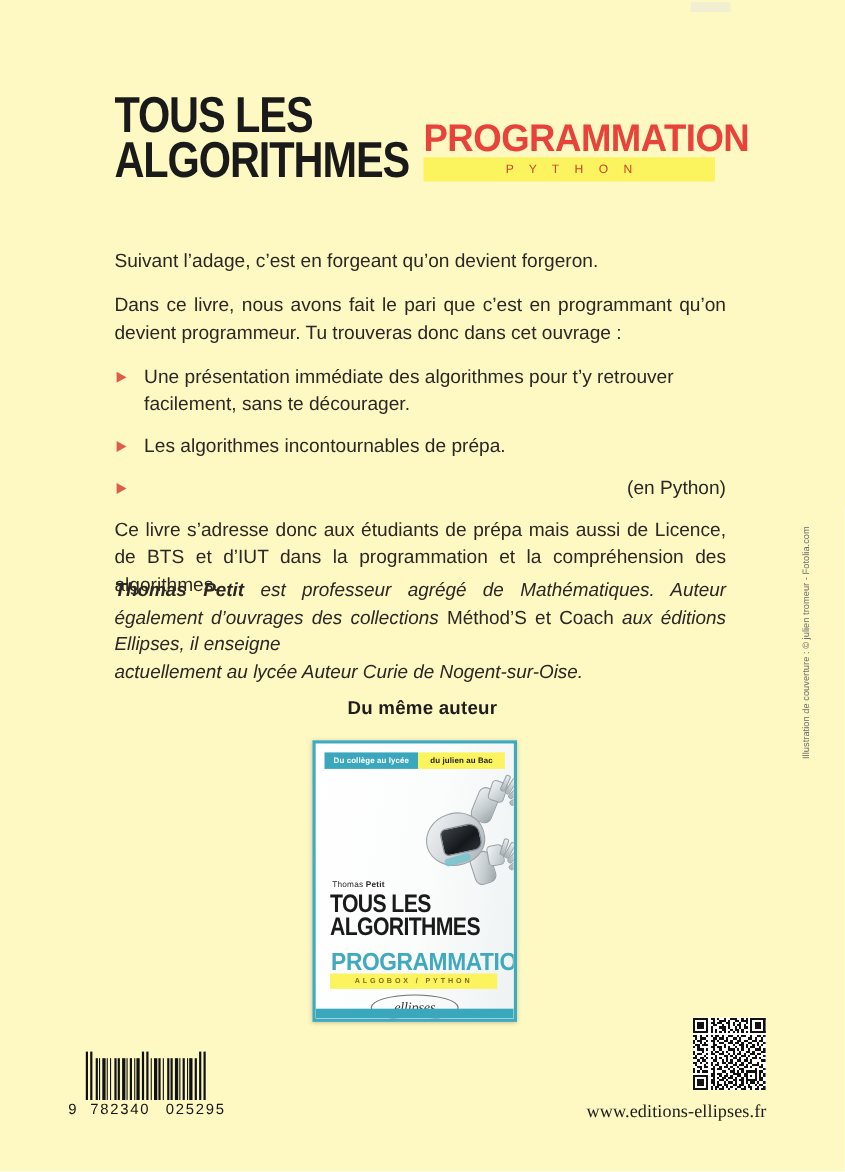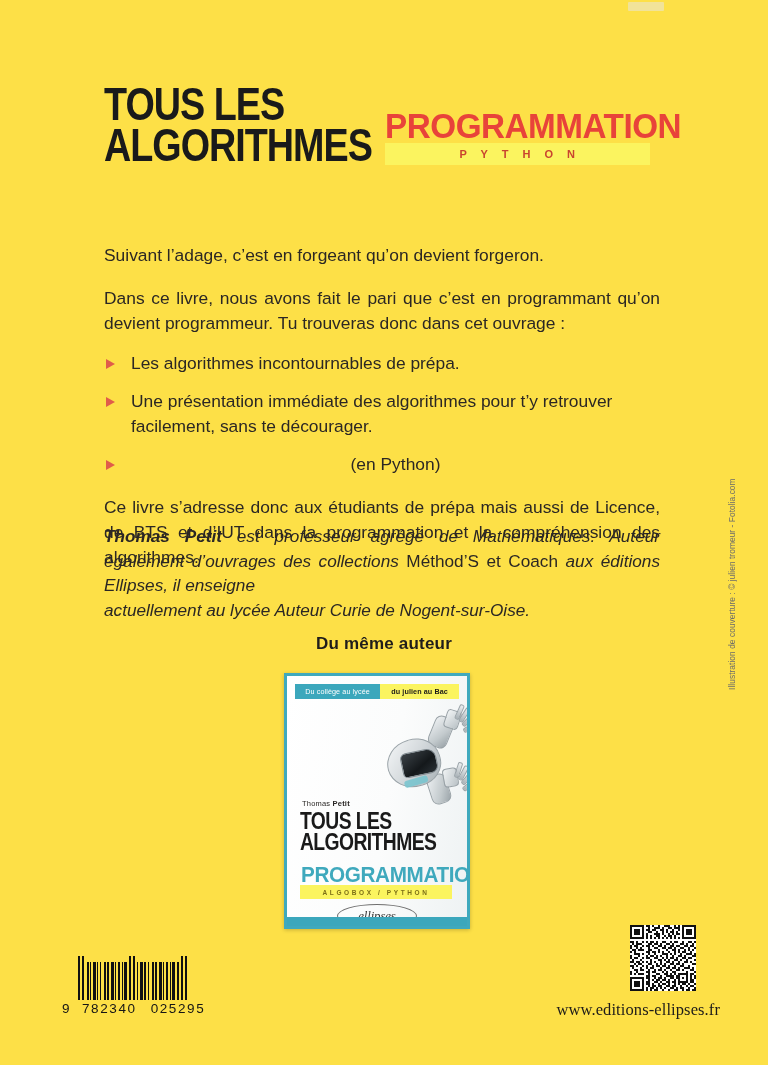--- a/index.html
+++ b/index.html
@@ -12,21 +12,21 @@
     height: 1065px;
     position: relative;
     overflow: hidden;
     font-family: "Liberation Sans", sans-serif;
     color: #231f20;
   }
 
   .page {
     position: absolute;
     inset: 0;
-    background: #fde047;
+    background: #fef9c3;
   }
 
   
   .top-smudge {
     position: absolute;
     left: 628px; top: 2px;
     width: 36px; height: 9px;
     background: #e8e6dc;
     opacity: .55;
     border-radius: 1px;
@@ -70,38 +70,38 @@
   .python-band {
     margin-top: 1px;
     background: #fbf45f;
     height: 22px;
     display: flex;
     align-items: center;
     justify-content: center;
   }
   .python-word {
     font-family: "Liberation Sans", sans-serif;
-    font-weight: 700;
+    font-weight: 400;
     font-size: 11px;
     letter-spacing: 5.5px;
     color: #c9442f;
     padding-left: 5px;
   }
 
   
   .copy {
     position: absolute;
     left: 104px; top: 225px;
     width: 556px;
     font-size: 17.4px;
     line-height: 25px;
     color: #2b2724;
   }
   .para {
-    margin: 18px 0 15px 0;
+    margin: 0 0 15px 0;
   }
   .para.justified { text-align: justify; }
 
   .bullets {
     margin: 0 0 13px 0;
     padding: 0;
     list-style: none;
   }
   .bullet {
     position: relative;
@@ -111,21 +111,21 @@
   .bullet:last-child { margin-bottom: 0; }
   .bullet-arrow {
     position: absolute;
     left: 2px; top: 8px;
     width: 0; height: 0;
     border-left: 9px solid #e05c4a;
     border-top: 5.5px solid transparent;
     border-bottom: 5.5px solid transparent;
   }
   .bullet-just { text-align: justify; }
-  .bullet-just > span.line2 { display: block; text-align: center; }
+  .bullet-just > span.line2 { display: block; text-align: right; }
 
   .bio {
     position: absolute;
     left: 104px; top: 524px;
     width: 556px;
     font-style: italic;
     font-size: 17.2px;
     line-height: 24.5px;
     color: #2b2724;
     text-align: justify;
@@ -166,21 +166,21 @@
     position: absolute;
     left: 8px; right: 8px; top: 8px;
     height: 15px;
     display: flex;
   }
   .tb-band-l {
     flex: 1.08;
     background: #3ba7bc;
     color: #ffffff;
     font-size: 7.2px;
-    font-weight: 400;
+    font-weight: 700;
     display: flex; align-items: center; justify-content: center;
     letter-spacing: .1px;
     text-align: center;
   }
   .tb-band-r {
     flex: 1;
     background: #fbf45f;
     color: #1c1a18;
     font-size: 7.2px;
     font-weight: 700;
@@ -376,21 +376,21 @@
     position: absolute;
     left: 630px; top: 925px;
     width: 66px; height: 66px;
     background: #ffffff;
   }
   .qr svg { display: block; }
   .site {
     position: absolute;
     left: 510px; top: 1000px;
     width: 210px;
-    text-align: right;
+    text-align: center;
     font-family: "Liberation Serif", serif;
     font-size: 16.5px;
     color: #1d1b19;
     letter-spacing: .1px;
   }
 </style>
 </head>
 <body>
 
 <div class="page">
@@ -408,26 +408,26 @@
     </div>
   </div>
 
   <div class="copy">
     <p class="para">Suivant l’adage, c’est en forgeant qu’on devient forgeron.</p>
     <p class="para justified">Dans ce livre, nous avons fait le pari que c’est en programmant qu’on devient programmeur. Tu trouveras donc dans cet ouvrage :</p>
 
     <ul class="bullets">
       <li class="bullet">
         <span class="bullet-arrow"></span>
-        <span>Les algorithmes incontournables de prépa.</span>
+        <span>Une présentation immédiate des algorithmes pour t’y retrouver</span>
+        <span class="line2">facilement, sans te décourager.</span>
       </li>
       <li class="bullet">
         <span class="bullet-arrow"></span>
-        <span>Une présentation immédiate des algorithmes pour t’y retrouver</span>
-        <span class="line2">facilement, sans te décourager.</span>
+        <span>Les algorithmes incontournables de prépa.</span>
       </li>
       <li class="bullet bullet-just">
         <span class="bullet-arrow"></span>
         <span class="line2">(en Python)</span>
       </li>
     </ul>
 
     <p class="para justified">Ce livre s’adresse donc aux étudiants de prépa mais aussi de Licence, de BTS et d’IUT dans la programmation et la compréhension des algorithmes.</p>
   </div>
 

